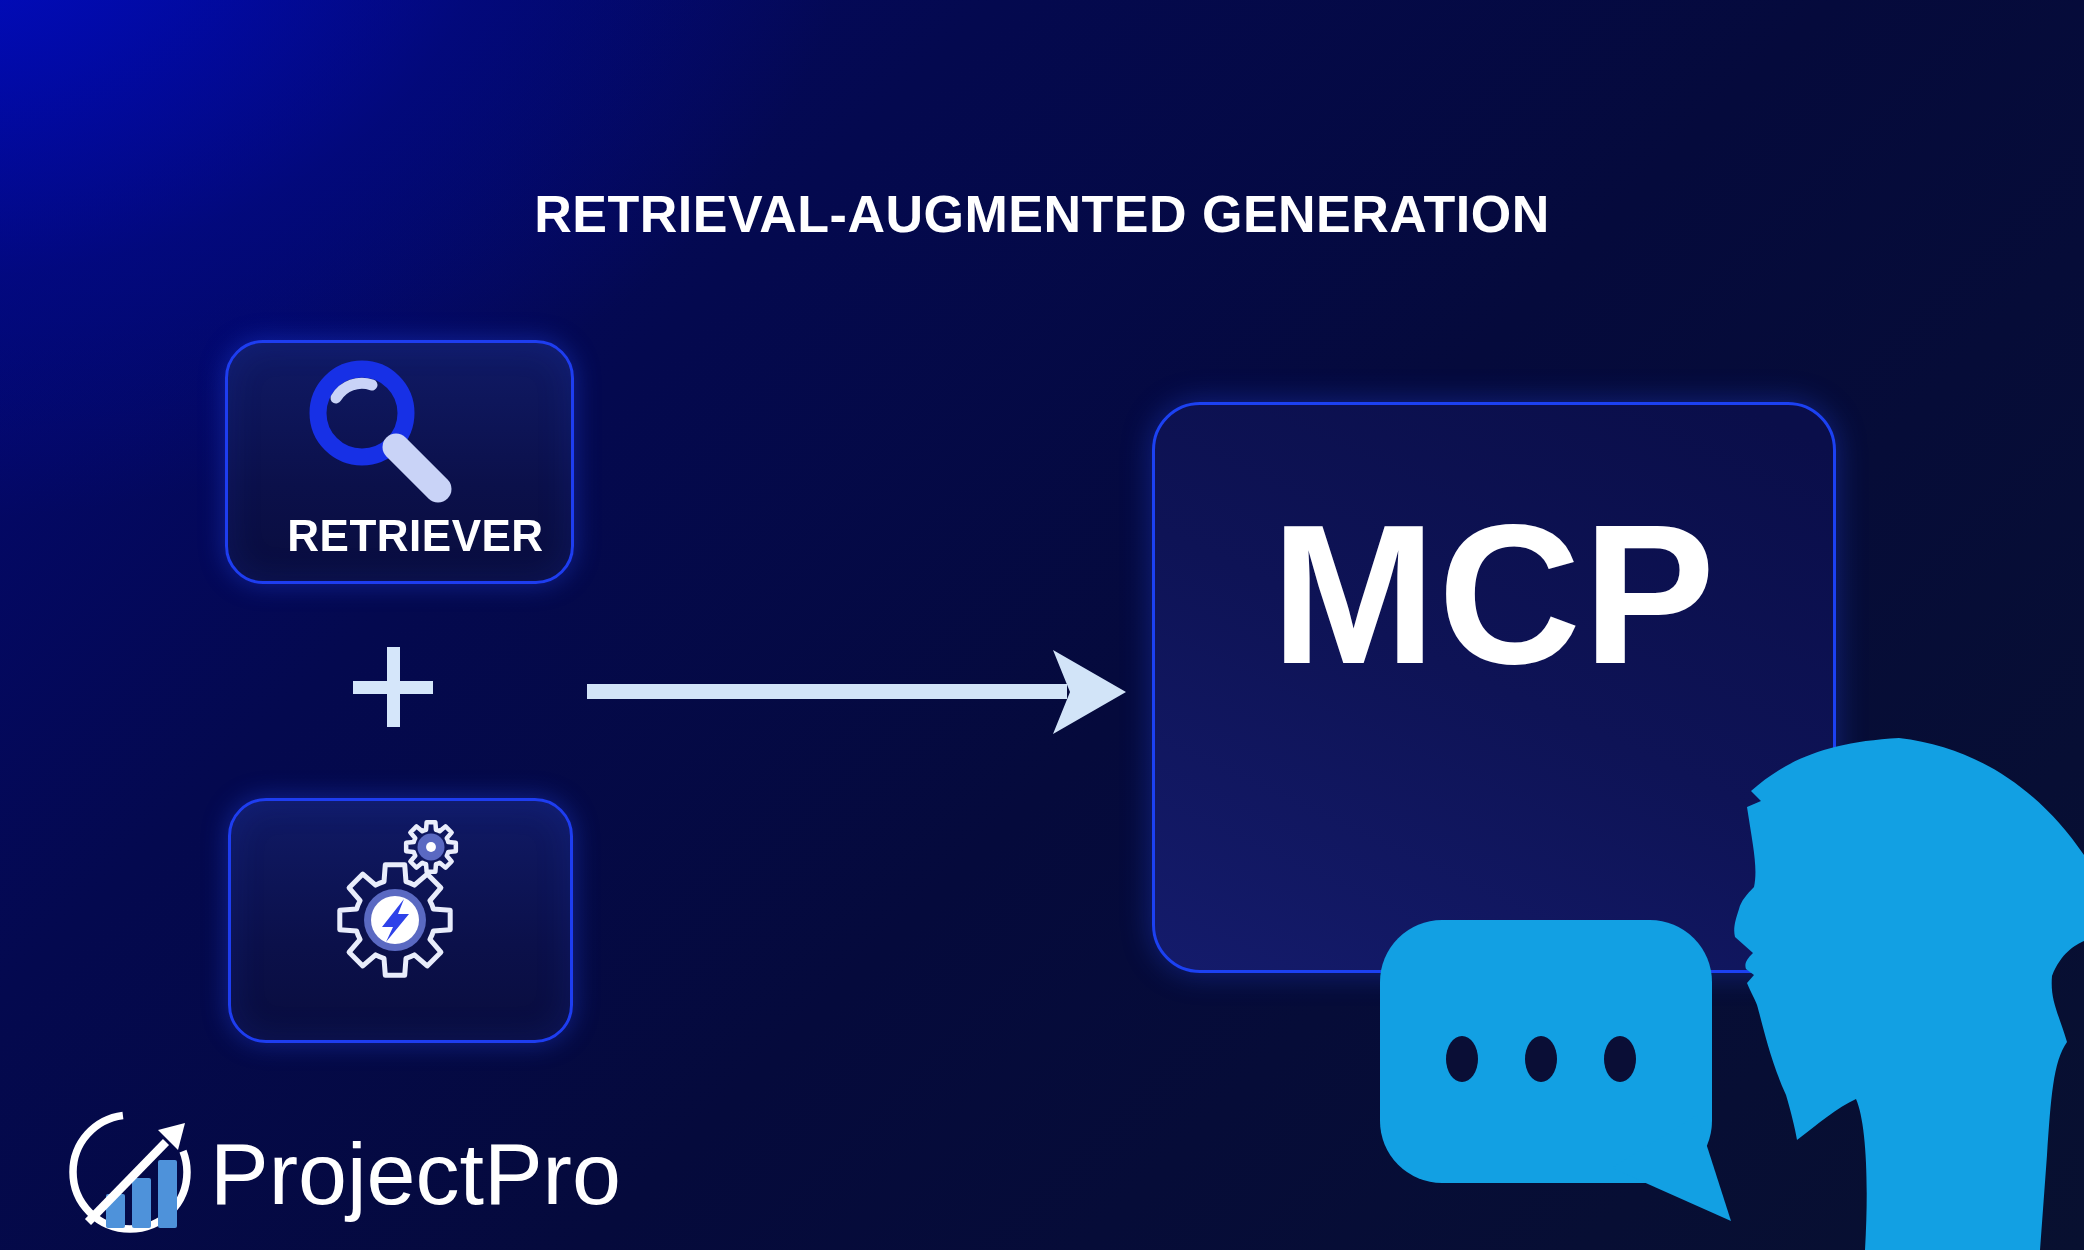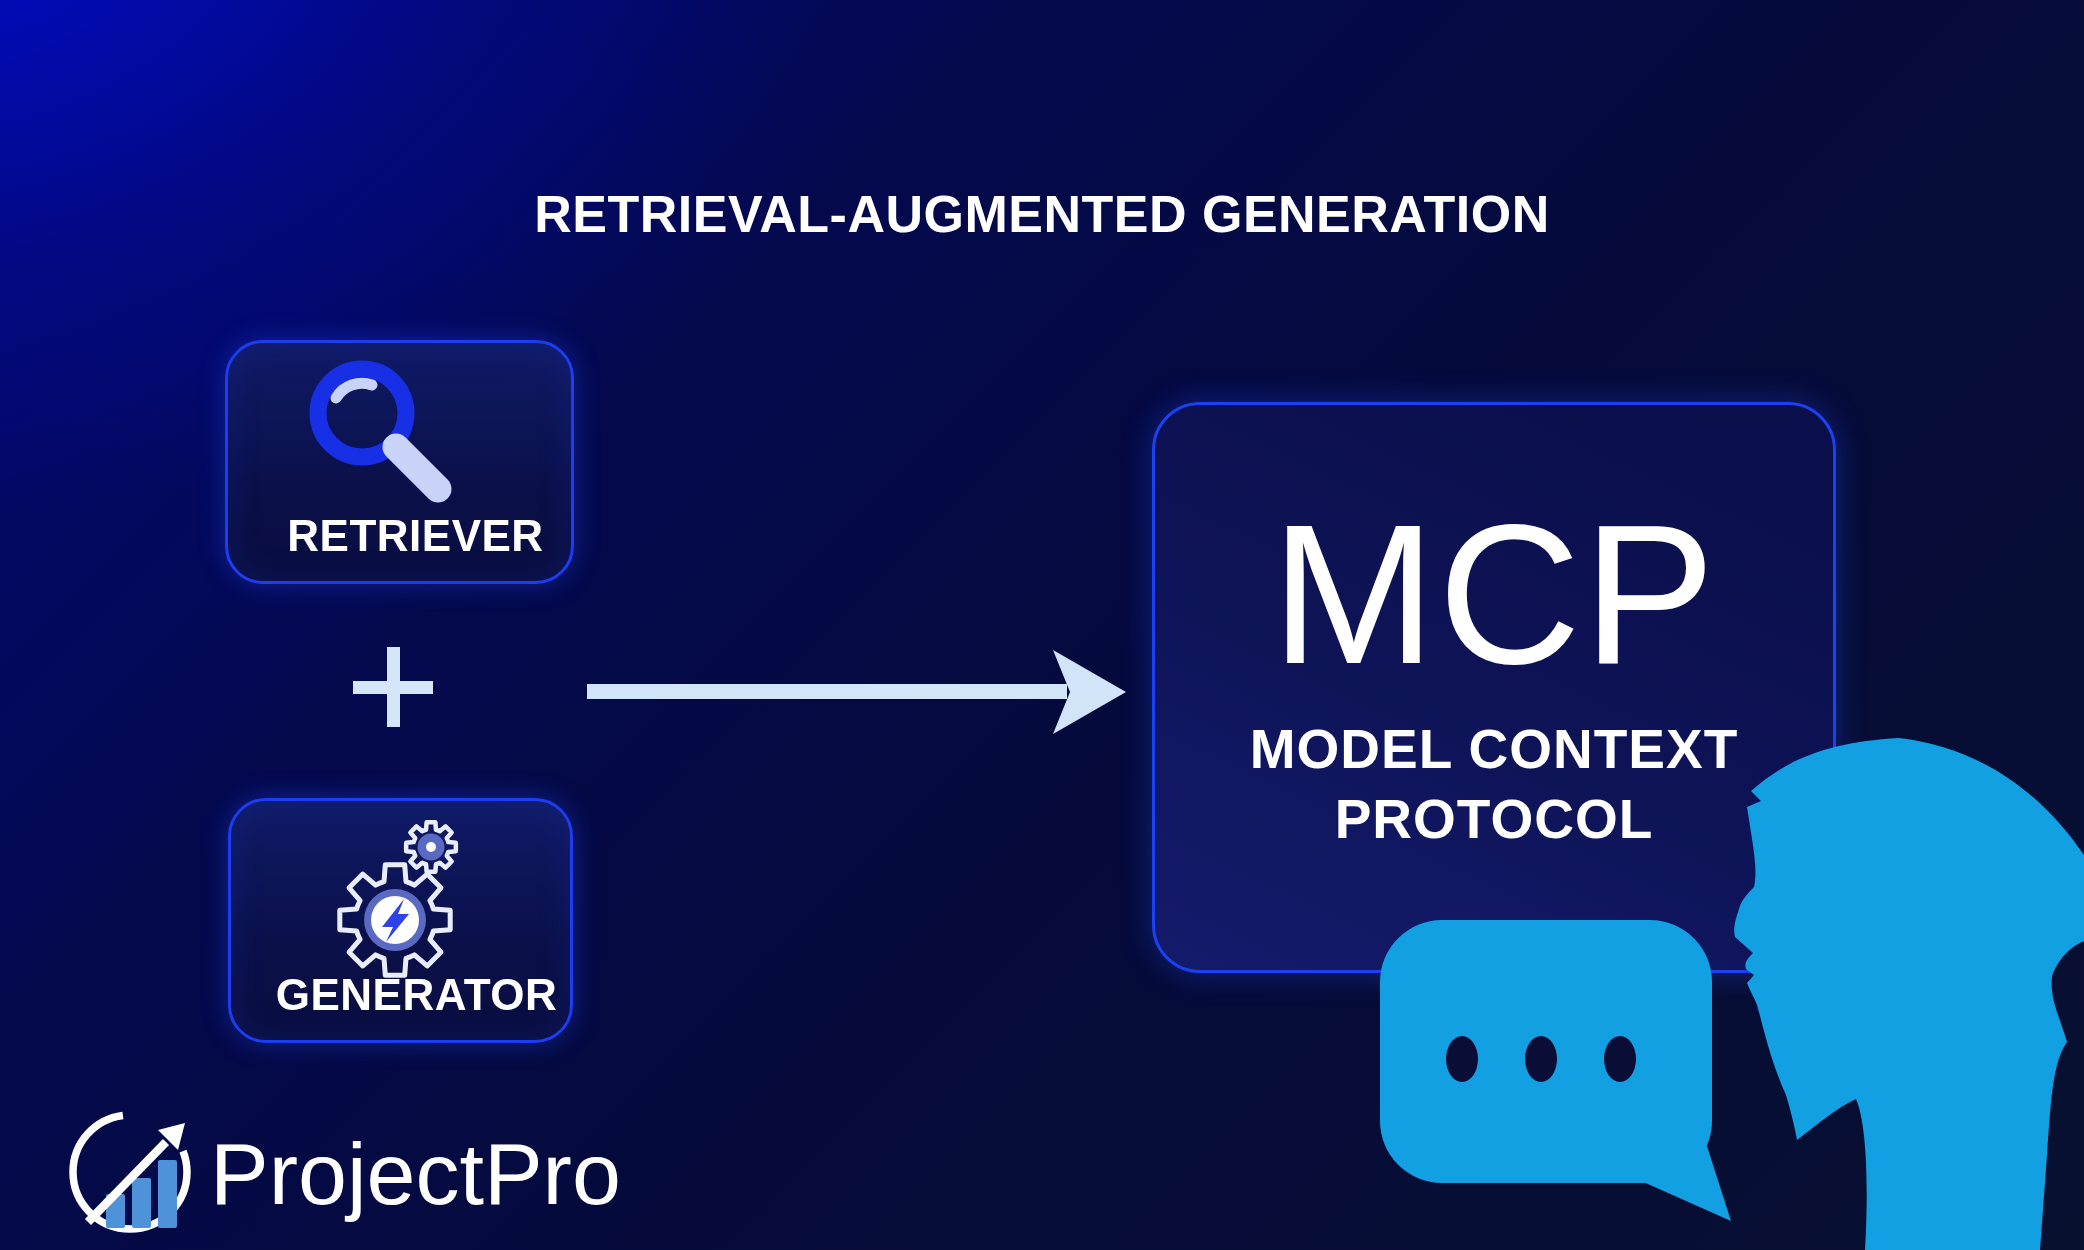--- a/index.html
+++ b/index.html
@@ -34,21 +34,21 @@
   .plus-v{left:387px;top:647px;width:13px;height:80px;}
   .plus-h{left:353px;top:681px;width:80px;height:13px;}
   .mcp-panel{
     position:absolute;left:1152px;top:402px;width:684px;height:571px;
     border:3px solid #1c41f2;border-radius:48px;box-sizing:border-box;
     background:linear-gradient(205deg,#0a0e4a 5%,#0e1356 50%,#141b6b 100%);
     box-shadow:0 0 30px rgba(40,80,255,0.35);
     display:flex;flex-direction:column;align-items:center;padding-top:96px;
     z-index:2;
   }
-  .mcp-abbr{font-size:198px;font-weight:400;letter-spacing:2px;color:#fff;line-height:0.95;}
+  .mcp-abbr{font-size:198px;font-weight:700;letter-spacing:2px;color:#fff;line-height:0.95;}
   .mcp-sub{margin-top:26px;font-size:55px;font-weight:800;letter-spacing:1px;color:#fff;
     line-height:1.27;text-align:center;}
   .overlay{position:absolute;left:0;top:0;width:2084px;height:1250px;z-index:5;pointer-events:none;}
   .logo{position:absolute;left:58px;top:1092px;z-index:3;}
 </style>
 </head>
 <body>
 
 <div class="canvas">
 
@@ -75,29 +75,24 @@
         <circle cx="0" cy="0" r="30" fill="#5a69c2"></circle>
         <circle cx="0" cy="0" r="11" fill="#ffffff"></circle>
       </g>
       <g transform="translate(62,107)">
         <path d="M 38.4,-11 L 55.2,-9.7 L 55.2,9.7 L 38.4,11 A 40 40 0 0 1 34.9,19.4 L 45.9,32.2 L 32.2,45.9 L 19.4,34.9 A 40 40 0 0 1 11,38.4 L 9.7,55.2 L -9.7,55.2 L -11,38.4 A 40 40 0 0 1 -19.4,34.9 L -32.2,45.9 L -45.9,32.2 L -34.9,19.4 A 40 40 0 0 1 -38.4,11 L -55.2,9.7 L -55.2,-9.7 L -38.4,-11 A 40 40 0 0 1 -34.9,-19.4 L -45.9,-32.2 L -32.2,-45.9 L -19.4,-34.9 A 40 40 0 0 1 -11,-38.4 L -9.7,-55.2 L 9.7,-55.2 L 11,-38.4 A 40 40 0 0 1 19.4,-34.9 L 32.2,-45.9 L 45.9,-32.2 L 34.9,-19.4 A 40 40 0 0 1 38.4,-11 Z" fill="none" stroke="#e9edfb" stroke-width="5" stroke-linejoin="round"></path>
         <circle cx="0" cy="0" r="31" fill="#5a69c2"></circle>
         <circle cx="0" cy="0" r="24" fill="#ffffff"></circle>
         <path d="M 9,-21 L -13,7 L -2,7 L -9,22 L 14,-6 L 3,-6 Z" fill="#2e42e9"></path>
       </g>
     </svg>
-    <div class="card-label">GENERATOR</div>
   </div>
 
   <div class="mcp-panel">
     <div class="mcp-abbr">MCP</div>
-    <div class="mcp-sub">
-      <div>MODEL CONTEXT</div>
-      <div>PROTOCOL</div>
-    </div>
   </div>
 
   <svg class="overlay" viewBox="0 0 2084 1250">
     <g>
       <rect x="587" y="684" width="480" height="15" fill="#d2e4f8"></rect>
       <polygon points="1053,650 1126,692 1053,734 1070,692" fill="#d2e4f8"></polygon>
     </g>
     <g>
       <rect x="1380" y="920" width="332" height="263" rx="62" fill="#12a0e3"></rect>
       <path d="M 1612,1168 L 1731,1221 L 1697,1115 Z" fill="#12a0e3"></path>

